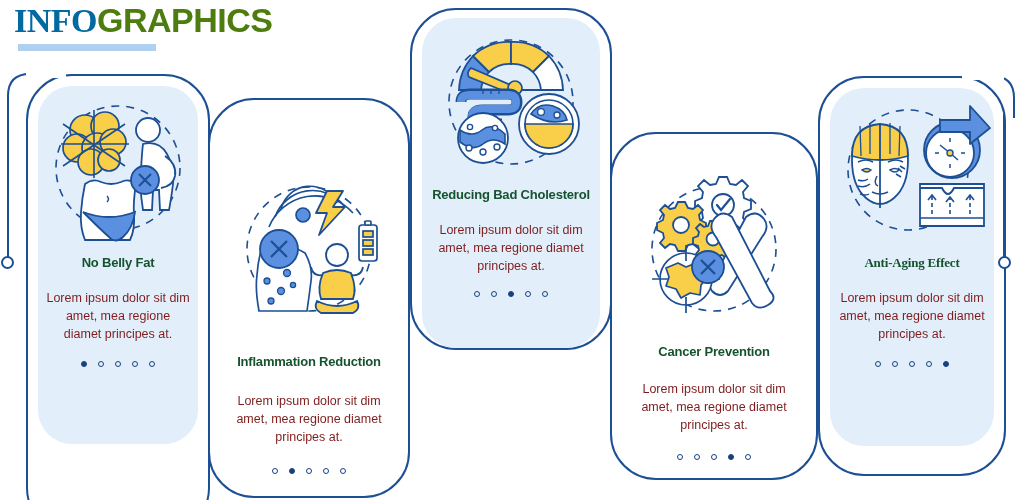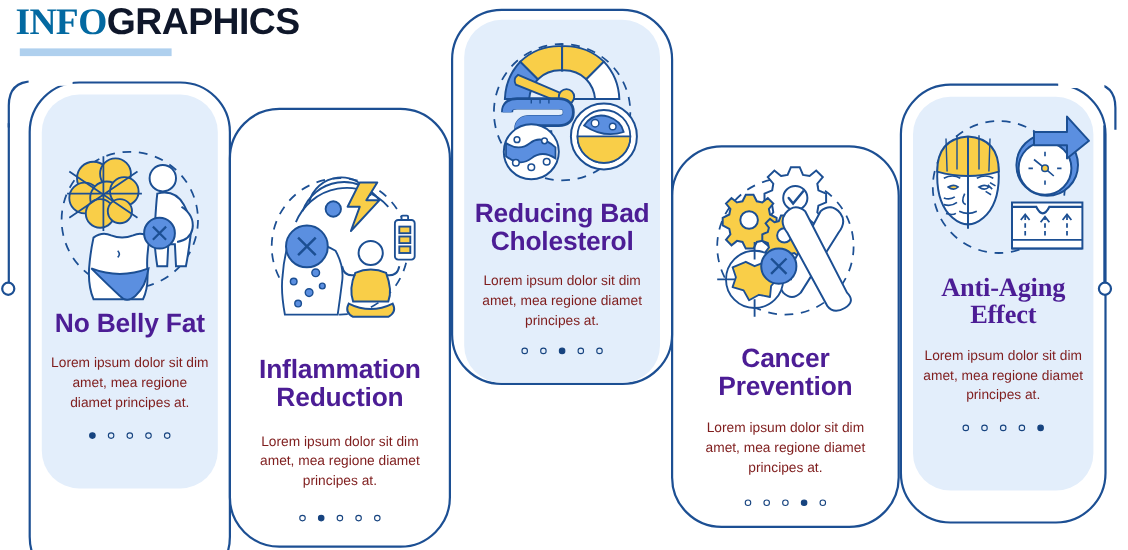--- a/index.html
+++ b/index.html
@@ -8,21 +8,21 @@
     background: #ffffff;
     font-family: "Liberation Sans", sans-serif;
     overflow: hidden;
   }
   #stage { position: relative; width: 1025px; height: 500px; background:#fff; }
 
   
   .header { position: absolute; left: 14px; top: 0px; }
   .title { font-size: 34px; font-weight: 700; letter-spacing: -0.5px; line-height: 40px; white-space: nowrap; }
   .title .t-a { color: #0369a1; font-family: Liberation Serif, serif; }
-  .title .t-b { color: #0f172a; }
+  .title .t-b { color: #4d7c0f; }
   .title-rule { width: 138px; height: 7px; background: #AFD0EE; margin-top: 3px; margin-left: 4px; }
 
   
   .card { position: absolute; }
   .card-outline {
     position: absolute; inset: 0;
     border: 2px solid #1C4F93;
     border-radius: 46px;
     background: transparent;
   }
@@ -33,21 +33,21 @@
     display: flex; flex-direction: column; align-items: center;
     padding: 10px 8px 14px 8px;
   }
   .card-inner.tinted { background: #E3EEFB; }
   .card-inner.plain  { background: transparent; justify-content: flex-end; }
 
   .icon-wrap { width: 170px; height: 150px; position: relative; }
   .icon-wrap svg { width: 100%; height: 100%; display: block; }
 
   .card-title {
-    color: #4c1d95; font-size: 24px; font-weight: 700;
+    color: #14532d; font-size: 13px; font-weight: 700;
     text-align: center; line-height: 25px; margin-top: 4px;
     letter-spacing: -0.2px;
   }
   .card-body {
     color: #7f1d1d; font-size: 12.5px; line-height: 18px;
     text-align: center; margin-top: 14px; max-width: 162px;
   }
   .dots { display: flex; gap: 11px; margin-top: 18px; align-items: center; }
   .dot { width: 6px; height: 6px; border-radius: 50%; border: 1.4px solid #16437F; background: transparent; }
   .dot.on { background: #16437F; }
@@ -68,21 +68,21 @@
 
   <div class="header">
     <div class="title">
       <span class="t-a">INFO</span><span class="t-b">GRAPHICS</span>
     </div>
     <div class="title-rule"></div>
   </div>
 
   <div class="card" style="left:26px; top:74px; width:184px; height:460px;">
     <div class="card-outline"></div>
-    <div class="card-inner tinted" style="height:358px;justify-content:center;">
+    <div class="card-inner tinted" style="height:358px;">
       <div class="icon-wrap">
         <svg viewBox="0 0 170 150">
           <circle cx="85" cy="72" r="62" fill="none" stroke="#1C4F93" stroke-width="1.6" stroke-dasharray="8 7"></circle>
 
           <g stroke="#1C4F93" stroke-width="1.7" fill="#F9CE48">
             <circle cx="52" cy="34" r="15"></circle>
               <circle cx="72" cy="30" r="14"></circle>
             <circle cx="44" cy="52" r="14"></circle>
               <circle cx="64" cy="52" r="15"></circle>
             <circle cx="80" cy="46" r="13"></circle>

